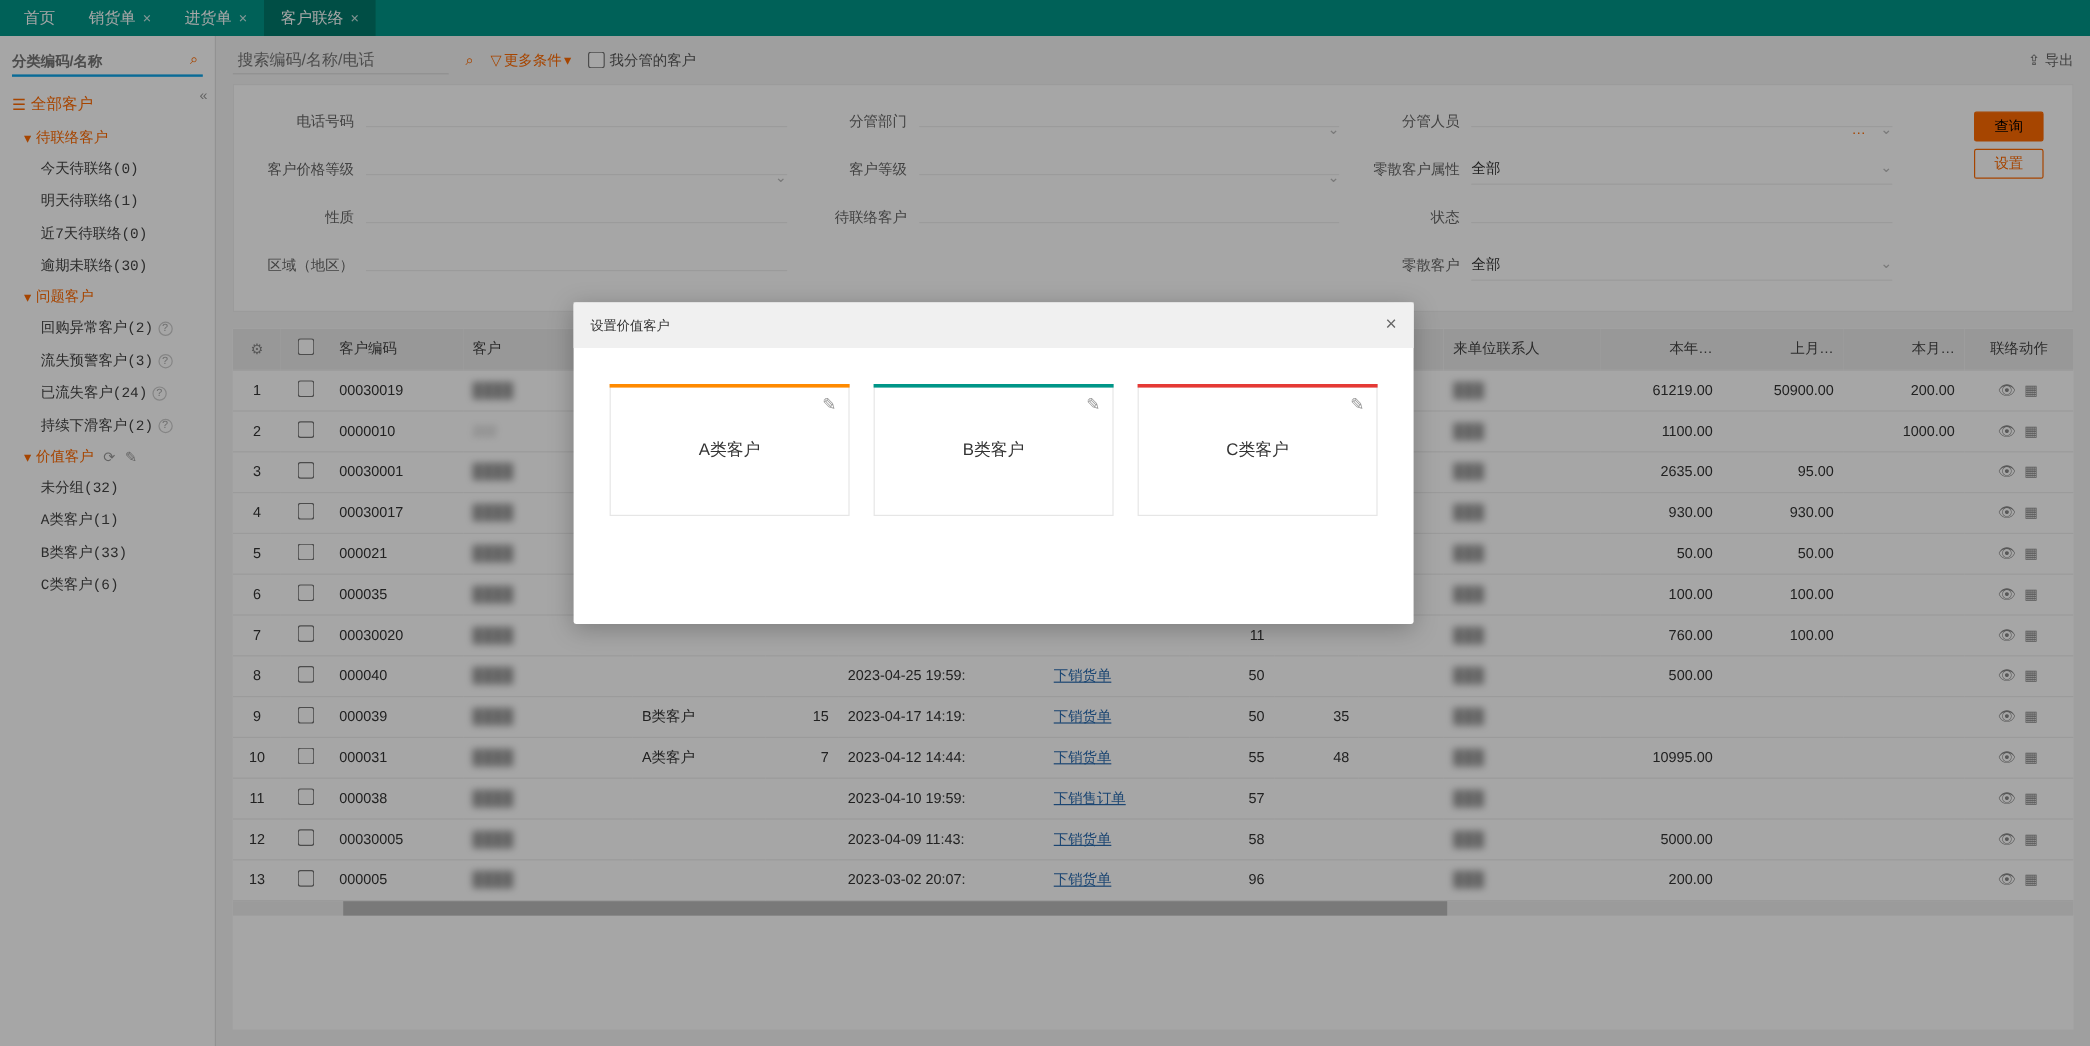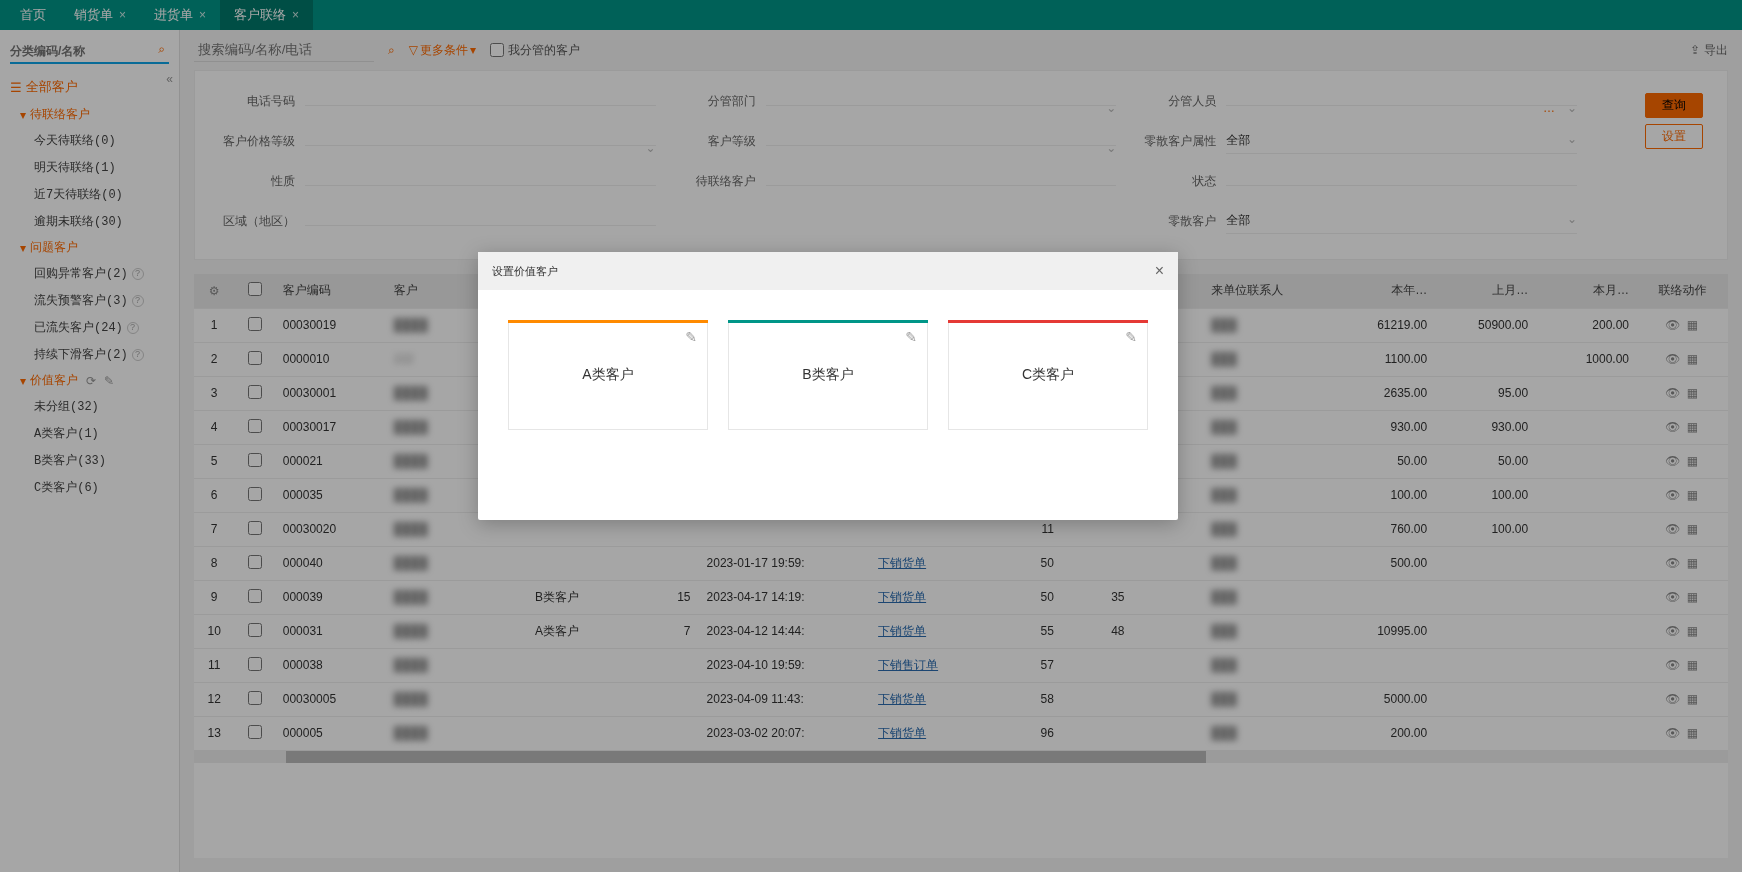--- a/index.html
+++ b/index.html
@@ -398,21 +398,21 @@
               <td class="num"></td>
               <td class="center"><span class="act-ico">👁</span><span class="act-ico">▦</span></td>
             </tr>
             <tr>
               <td class="center">8</td>
               <td class="center"><input type="checkbox" style=""></td>
               <td>000040</td>
               <td><span class="blur">████</span></td>
               <td></td>
               <td class="num"></td>
-              <td>2023-01-17 19:59:</td>
+              <td>2023-04-25 19:59:</td>
               <td><span class="link">下销货单</span></td>
               <td class="num">50</td>
               <td class="num"></td>
               <td></td>
               <td><span class="blur">███</span></td>
               <td class="num">500.00</td>
               <td class="num"></td>
               <td class="num"></td>
               <td class="center"><span class="act-ico">👁</span><span class="act-ico">▦</span></td>
             </tr>

